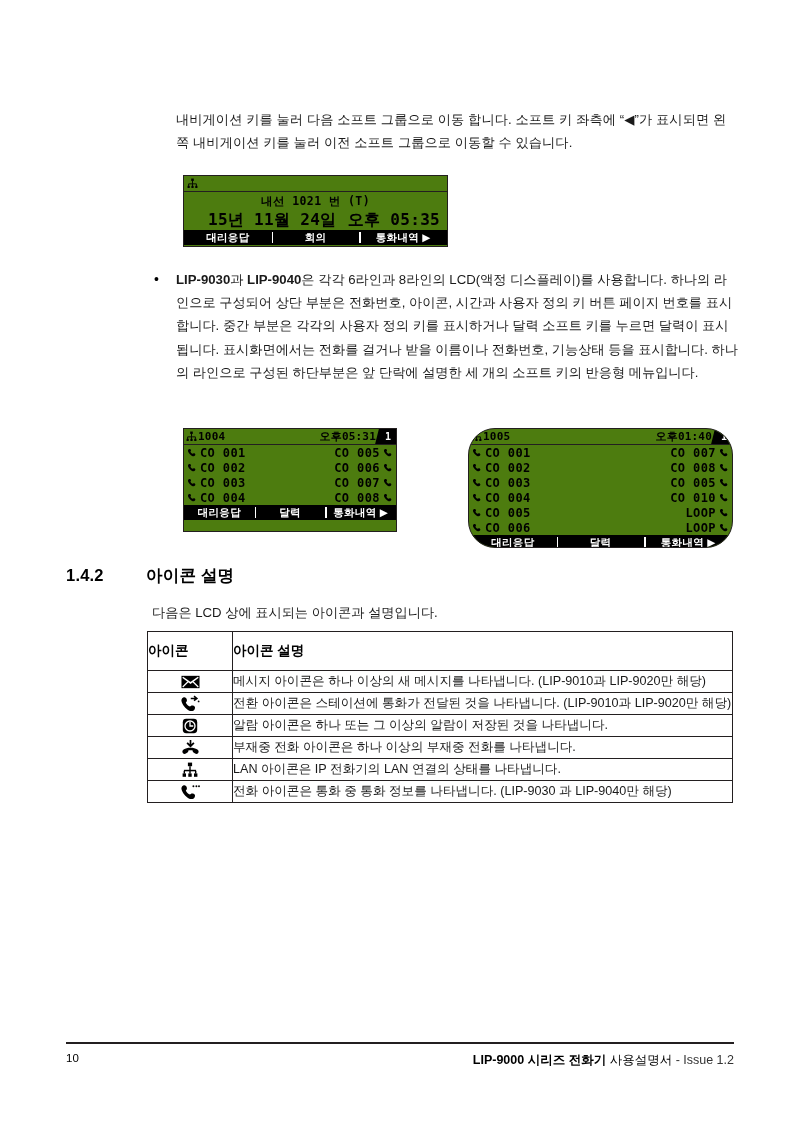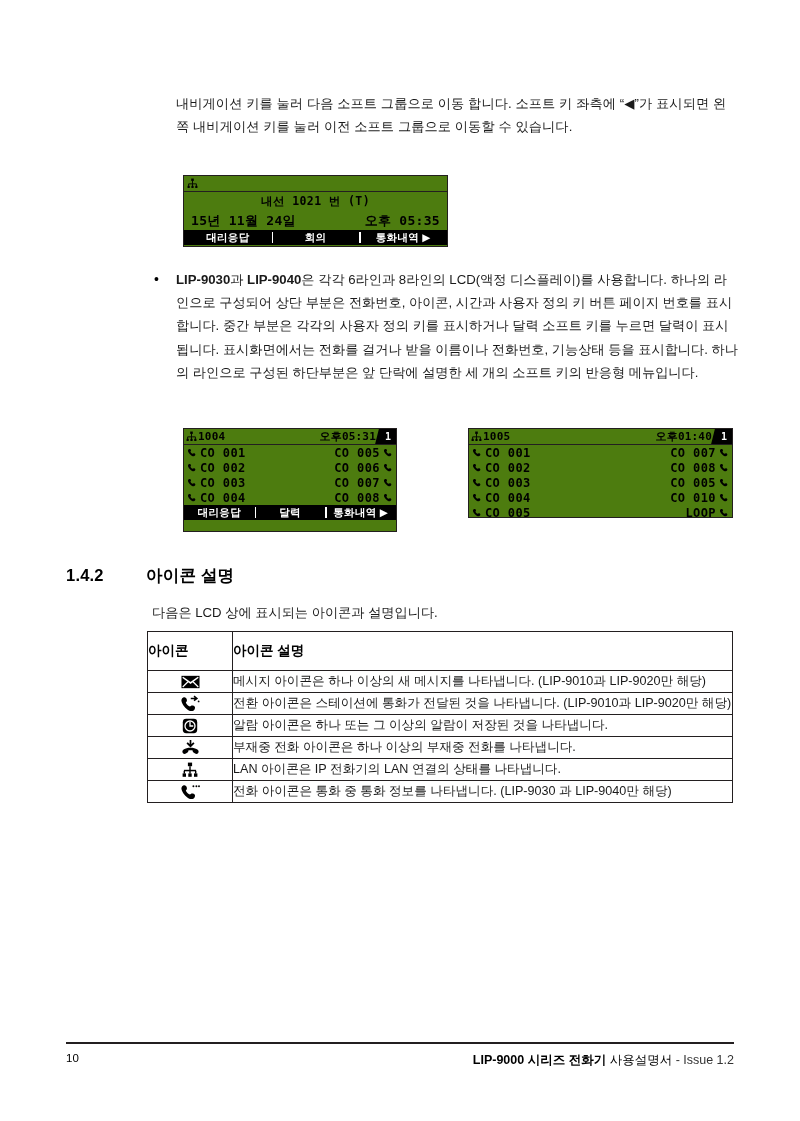--- a/index.html
+++ b/index.html
@@ -22,21 +22,21 @@
   }
 
   
   .para {
     position: absolute;
     font-size: 13.2px;
     line-height: 23px;
     color: #1a1a1a;
     letter-spacing: 0.1px;
   }
-  #intro-para { left: 176px; top: 92px; width: 562px; }
+  #intro-para { left: 176px; top: 108px; width: 562px; }
 
   .bullet-block {
     position: absolute;
     left: 150px;
     top: 268px;
     width: 590px;
   }
   .bullet-row { display: flex; align-items: flex-start; }
   .bullet-dot {
     width: 26px;
@@ -107,29 +107,30 @@
     height: 19px;
     justify-content: center;
     font-size: 11.5px;
     font-weight: bold;
     letter-spacing: 0.4px;
   }
   #lcd-idle .date-line {
     height: 19px;
     justify-content: space-between;
     padding: 0 7px;
-    font-size: 13px;
+    font-size: 16px;
     font-weight: bold;
     letter-spacing: 0.3px;
+    margin-left: 17px;
   }
   #lcd-idle .lcd-softbar { height: 15px; }
 
   
   #lcd-6line { left: 183px; top: 428px; width: 214px; height: 104px; }
-  #lcd-8line { left: 468px; top: 428px; width: 265px; height: 90px; }
+  #lcd-8line { left: 468px; top: 428px; width: 265px; height: 120px; border-radius: 27px; }
 
   .lcd-header {
     display: flex;
     align-items: center;
     justify-content: space-between;
     height: 15px;
     padding-left: 2px;
     border-bottom: 1.4px solid #231f20;
     font-size: 11px;
     font-weight: bold;

